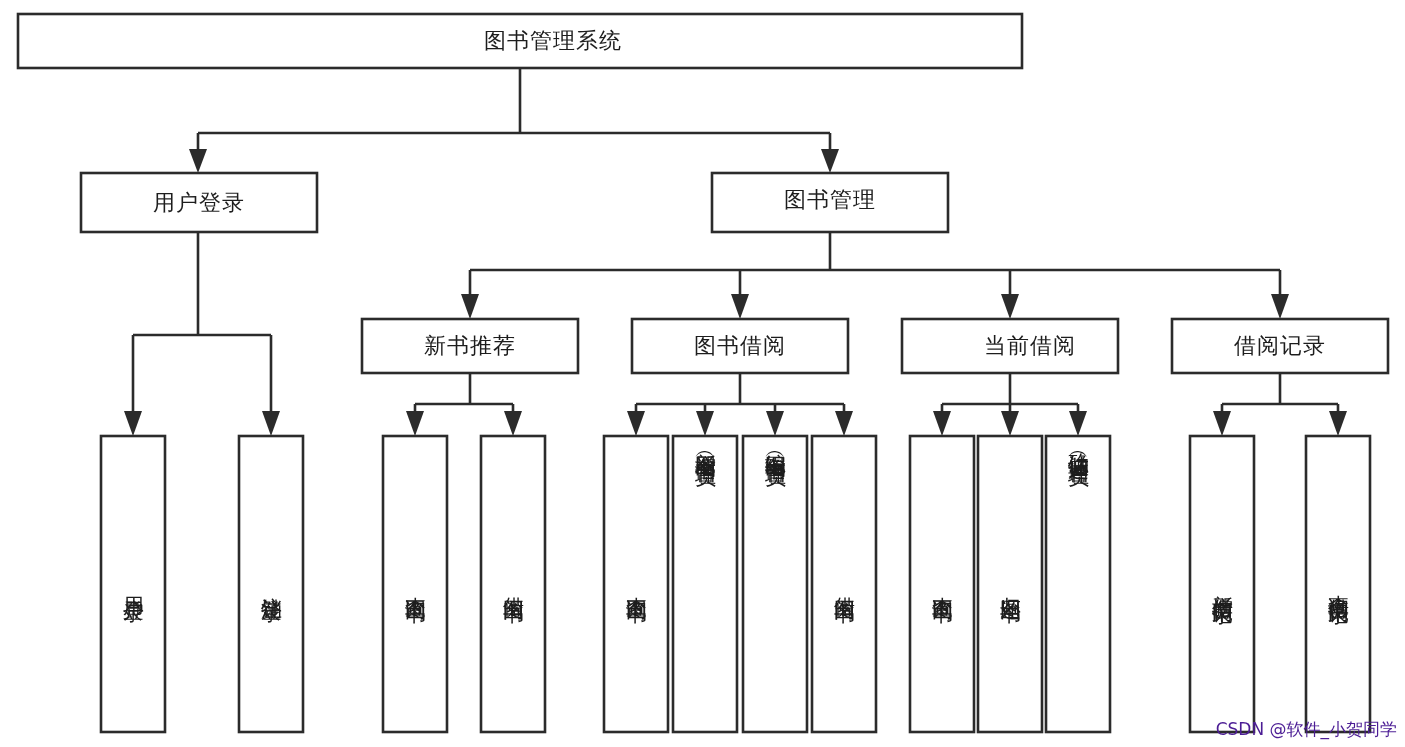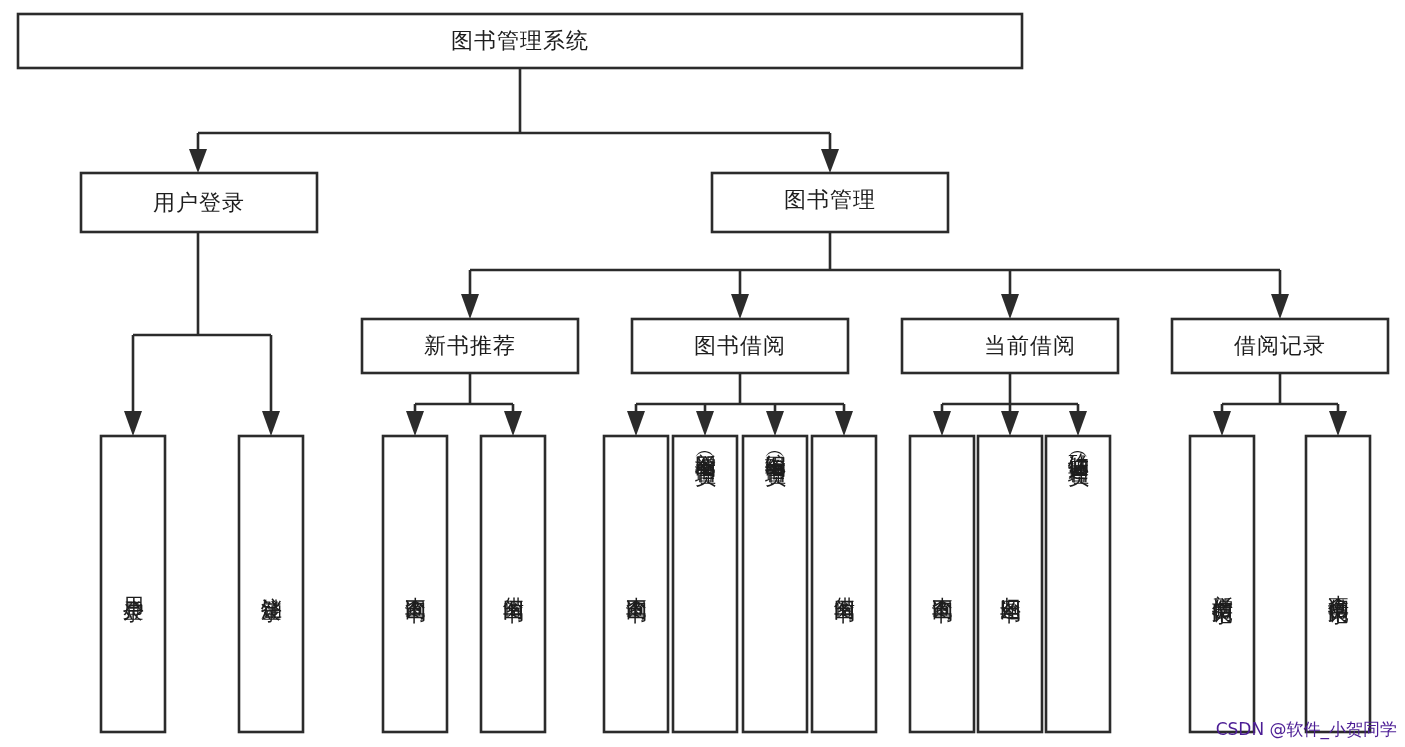--- a/index.html
+++ b/index.html
@@ -178,21 +178,21 @@
 
       <rect class="node-box" x="910" y="436" width="64" height="296"></rect>
       <rect class="node-box" x="978" y="436" width="64" height="296"></rect>
       <rect class="node-box" x="1046" y="436" width="64" height="296"></rect>
 
       <rect class="node-box" x="1190" y="436" width="64" height="296"></rect>
       <rect class="node-box" x="1306" y="436" width="64" height="296"></rect>
     </g>
   </svg>
 
-  <div class="hlabel-wrap" style="left:18px; top:14px; width:1004px; height:54px;">
+  <div class="hlabel-wrap" style="left:18px; top:14px; width:1004px; height:54px;padding-left:33px;">
     <span class="hlabel-text">图书管理系统</span>
   </div>
 
   <div class="hlabel-wrap" style="left:81px; top:173px; width:236px; height:59px;">
     <span class="hlabel-text">用户登录</span>
   </div>
 
   <div class="hlabel-wrap" style="left:712px; top:173px; width:236px; height:54px;">
     <span class="hlabel-text">图书管理</span>
   </div>

